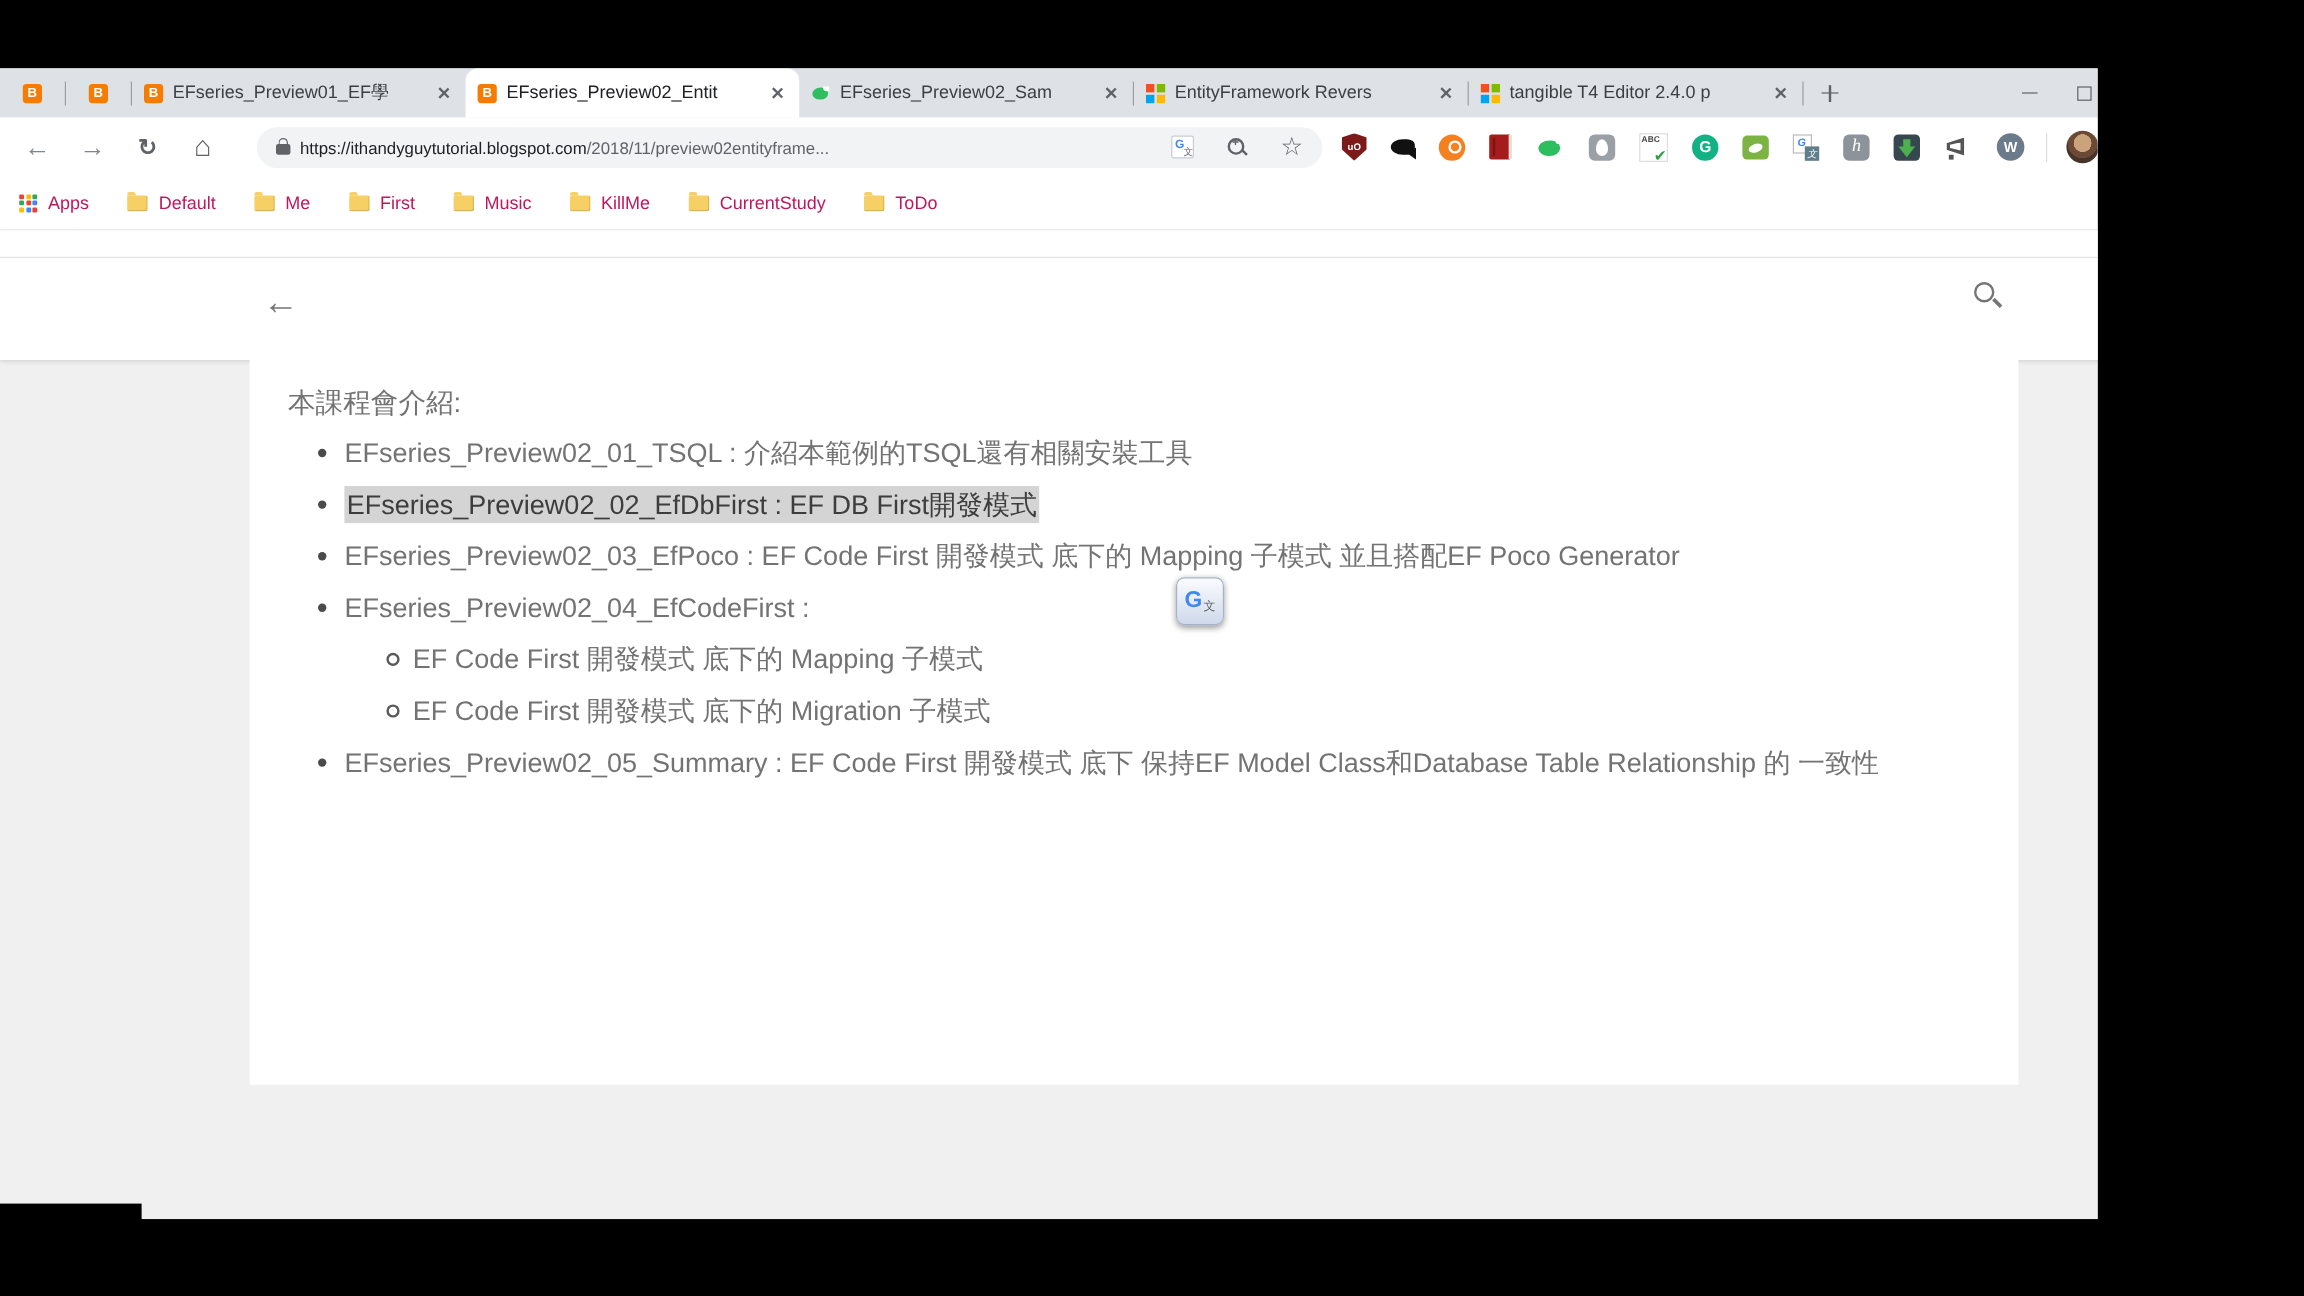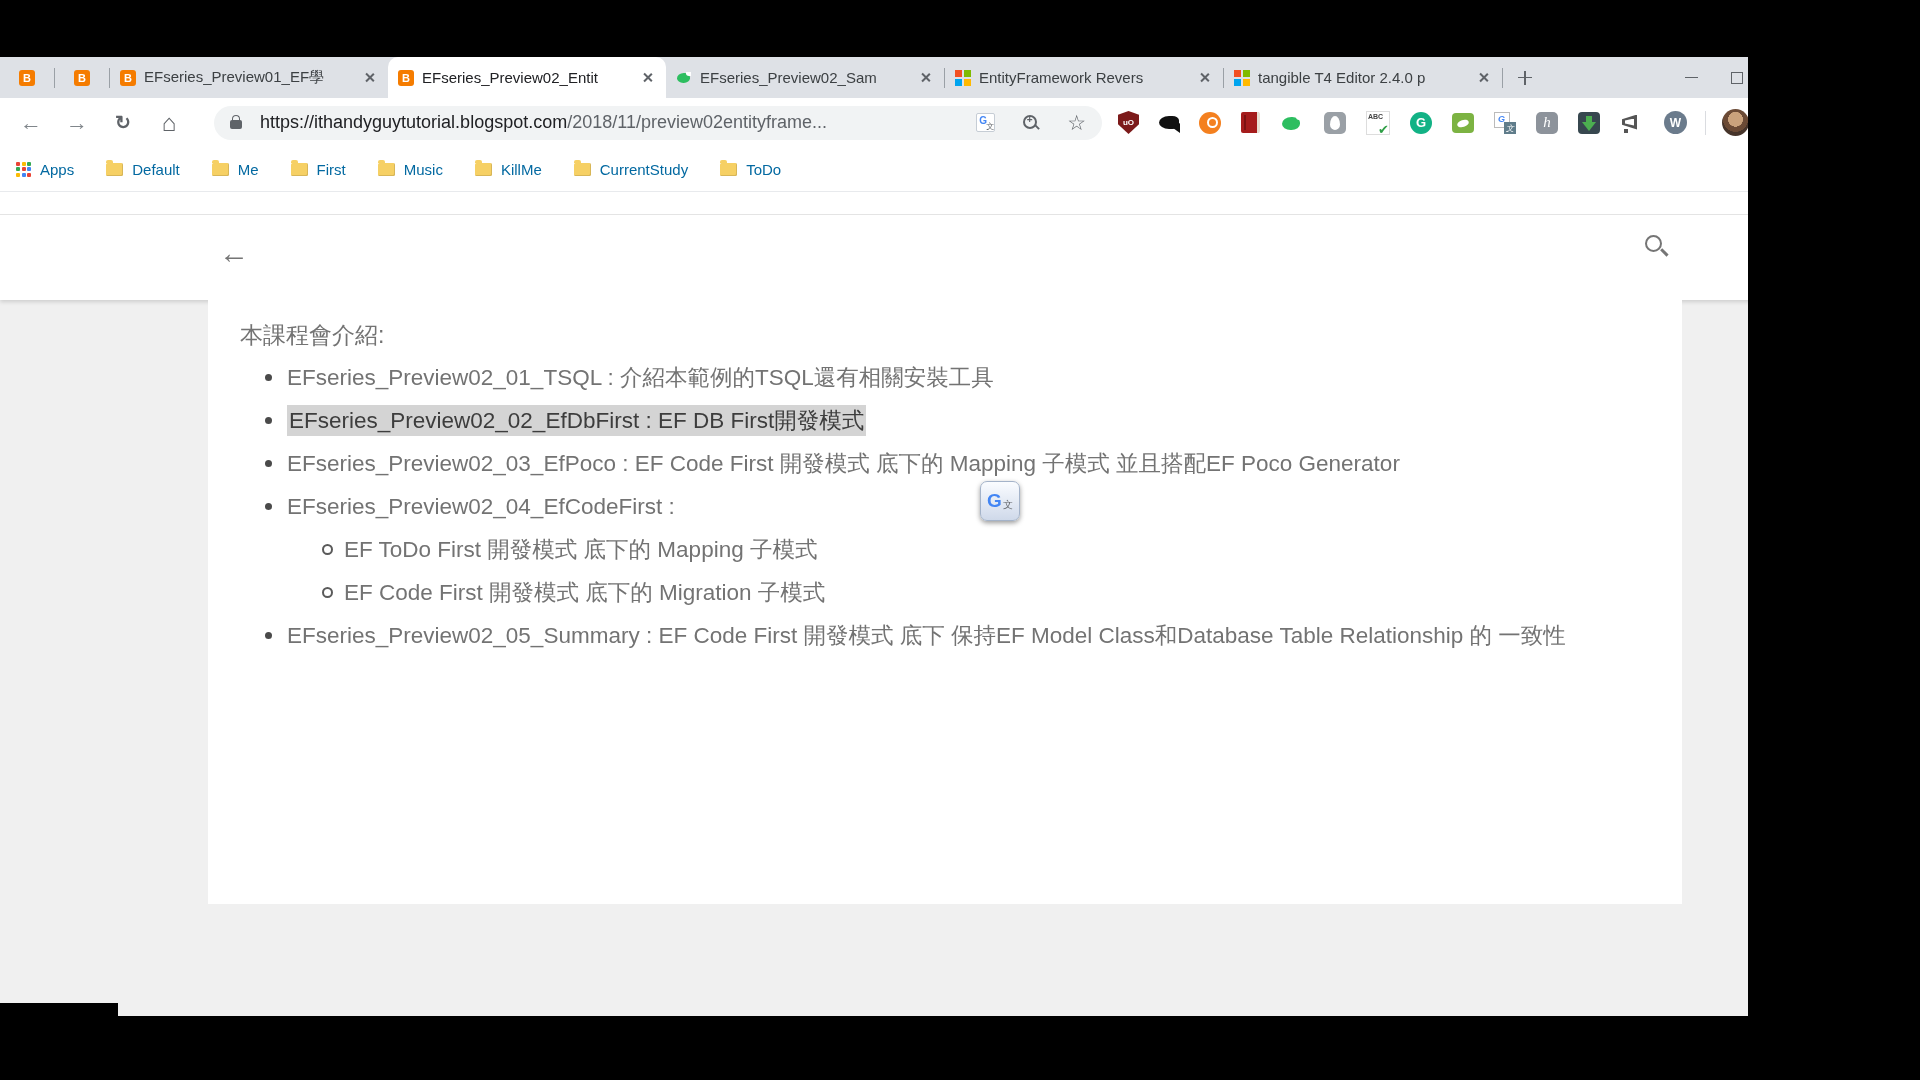--- a/index.html
+++ b/index.html
@@ -51,21 +51,21 @@
            font-size:22px;color:#5f6368;}
   .ic-back::before{content:"\2190";color:#80868b;}
   .ic-fwd::before{content:"\2192";color:#80868b;}
   .ic-reload::before{content:"\21BB";font-weight:bold;font-size:19px;}
   .ic-home::before{content:"\2302";font-size:24px;}
   .omnibox{margin-left:22px;width:888px;height:34px;background:#f1f3f4;border-radius:17px;
            display:flex;align-items:center;padding:0 16px;box-sizing:border-box;}
   .lock{position:relative;width:12px;height:9px;background:#5f6368;border-radius:2px;margin-top:4px;flex:none;}
   .lock::before{content:"";position:absolute;left:2px;top:-5px;width:6px;height:6px;
       border:1.8px solid #5f6368;border-bottom:none;border-radius:4px 4px 0 0;box-sizing:border-box;width:8px;}
-  .url{margin-left:18px;font-size:18px;color:#202124;white-space:nowrap;overflow:hidden;}
+  .url{margin-left:8px;font-size:14px;color:#202124;white-space:nowrap;overflow:hidden;}
   .url .path{color:#5f6368;}
   .ob-right{margin-left:auto;display:flex;align-items:center;gap:26px;}
   .ic-gtrans{position:relative;width:17px;height:17px;background:#fff;border:1px solid #c6cdd5;border-radius:2px;}
   .ic-gtrans::before{content:"G";position:absolute;left:2px;top:1px;font-size:10px;font-weight:bold;color:#4285f4;}
   .ic-gtrans::after{content:"\6587";position:absolute;right:0;bottom:-1px;font-size:8px;color:#5f6368;}
   .ic-zoomin{position:relative;width:20px;height:20px;}
   .ic-zoomin::before{content:"";position:absolute;left:2px;top:2px;width:10px;height:10px;border:2px solid #5f6368;border-radius:50%;}
   .ic-zoomin::after{content:"+";position:absolute;left:5.5px;top:1.5px;font-size:10px;font-weight:bold;color:#5f6368;}
   .ic-zoomin i{position:absolute;left:13px;top:13px;width:6px;height:2px;background:#5f6368;transform:rotate(45deg);}
   .ic-star::before{content:"\2606";font-size:21px;color:#5f6368;}
@@ -111,21 +111,21 @@
   .e-mega i{position:absolute;left:4px;top:18px;width:4px;height:4px;background:#555;}
   .e-w{width:23px;height:23px;border-radius:50%;background:#6b7b8c;color:#fff;font-size:12px;font-weight:bold;}
   .e-w::before{content:"W";}
   .tb-divider{width:1px;height:24px;background:#dadce0;margin-left:18px;}
   .avatar{width:27px;height:27px;border-radius:50%;margin-left:16px;flex:none;
       background:radial-gradient(circle at 50% 38%,#caa27c 0 34%,#6b4a35 35% 58%,#46342a 59% 100%);}
   .menu-dots{width:24px;height:24px;margin-left:14px;display:flex;flex-direction:column;align-items:center;justify-content:center;gap:2.5px;}
   .menu-dots i{width:3.6px;height:3.6px;border-radius:50%;background:#5f6368;}
 
   
-  .bookmarks{height:44px;display:flex;align-items:center;padding:0 16px;font-size:15px;color:#0369a1;
+  .bookmarks{height:44px;display:flex;align-items:center;padding:0 16px;font-size:15px;color:#be185d;
              border-bottom:1px solid #e8eaed;background:#fff;}
   .bm{display:flex;align-items:center;gap:9px;margin-right:32px;}
   .apps-grid{display:grid;grid-template-columns:repeat(3,4px);grid-template-rows:repeat(3,4px);gap:1.5px;}
   .apps-grid i{display:block;border-radius:1px;}
   .apps-grid i:nth-child(1){background:#ea4335;}.apps-grid i:nth-child(2){background:#fbbc05;}
   .apps-grid i:nth-child(3){background:#34a853;}.apps-grid i:nth-child(4){background:#34a853;}
   .apps-grid i:nth-child(5){background:#ea4335;}.apps-grid i:nth-child(6){background:#4285f4;}
   .apps-grid i:nth-child(7){background:#fbbc05;}.apps-grid i:nth-child(8){background:#4285f4;}
   .apps-grid i:nth-child(9){background:#ea4335;}
   .folder{position:relative;width:17px;height:13px;background:#f6d064;border-radius:1.5px;
@@ -357,21 +357,21 @@
 
       <div class="card">
         <div class="intro">本課程會介紹:</div>
 
         <ul class="blist">
           <li><span>EFseries_Preview02_01_TSQL : 介紹本範例的TSQL還有相關安裝工具</span></li>
           <li><span class="hl">EFseries_Preview02_02_EfDbFirst : EF DB First開發模式</span></li>
           <li><span>EFseries_Preview02_03_EfPoco : EF Code First 開發模式 底下的 Mapping 子模式 並且搭配EF Poco Generator</span></li>
           <li><span>EFseries_Preview02_04_EfCodeFirst :</span>
             <ul class="sub">
-              <li><span>EF ToDo First 開發模式 底下的 Mapping 子模式</span></li>
+              <li><span>EF Code First 開發模式 底下的 Mapping 子模式</span></li>
               <li><span>EF Code First 開發模式 底下的 Migration 子模式</span></li>
             </ul>
           </li>
           <li><span>EFseries_Preview02_05_Summary : EF Code First 開發模式 底下 保持EF Model Class和Database Table Relationship 的 一致性</span></li>
         </ul>
 
         <div class="gt-badge"></div>
 
 
       </div>

